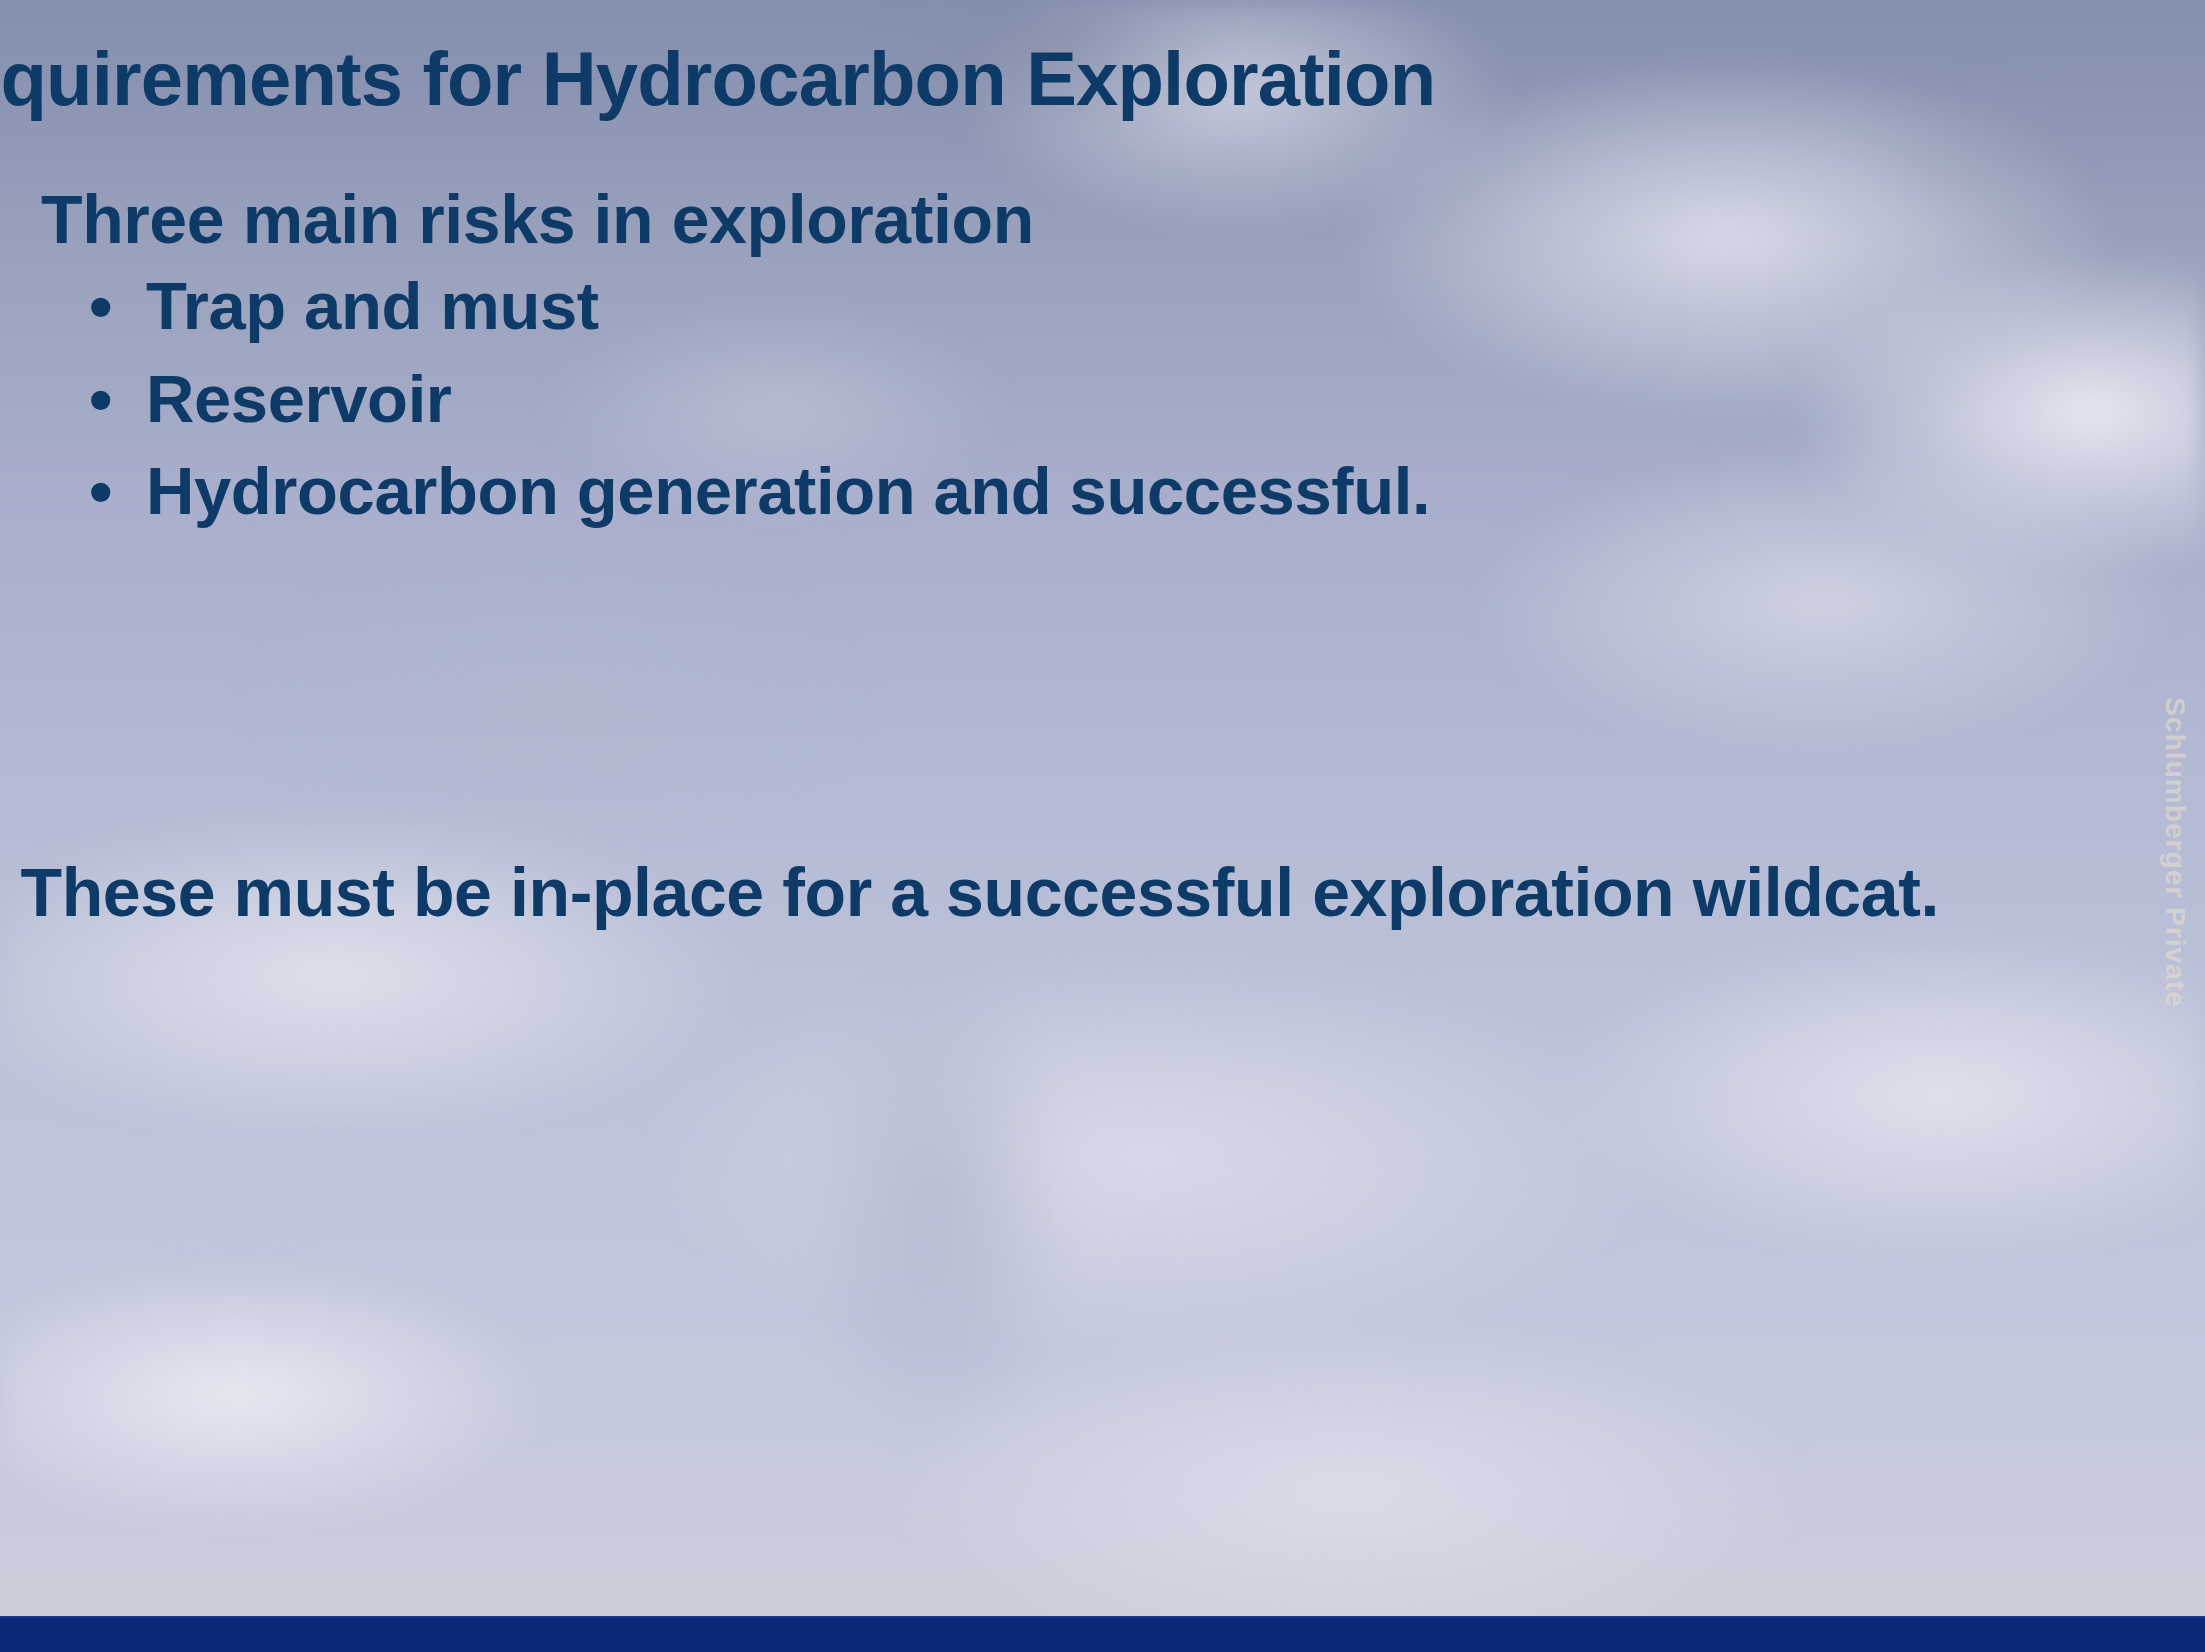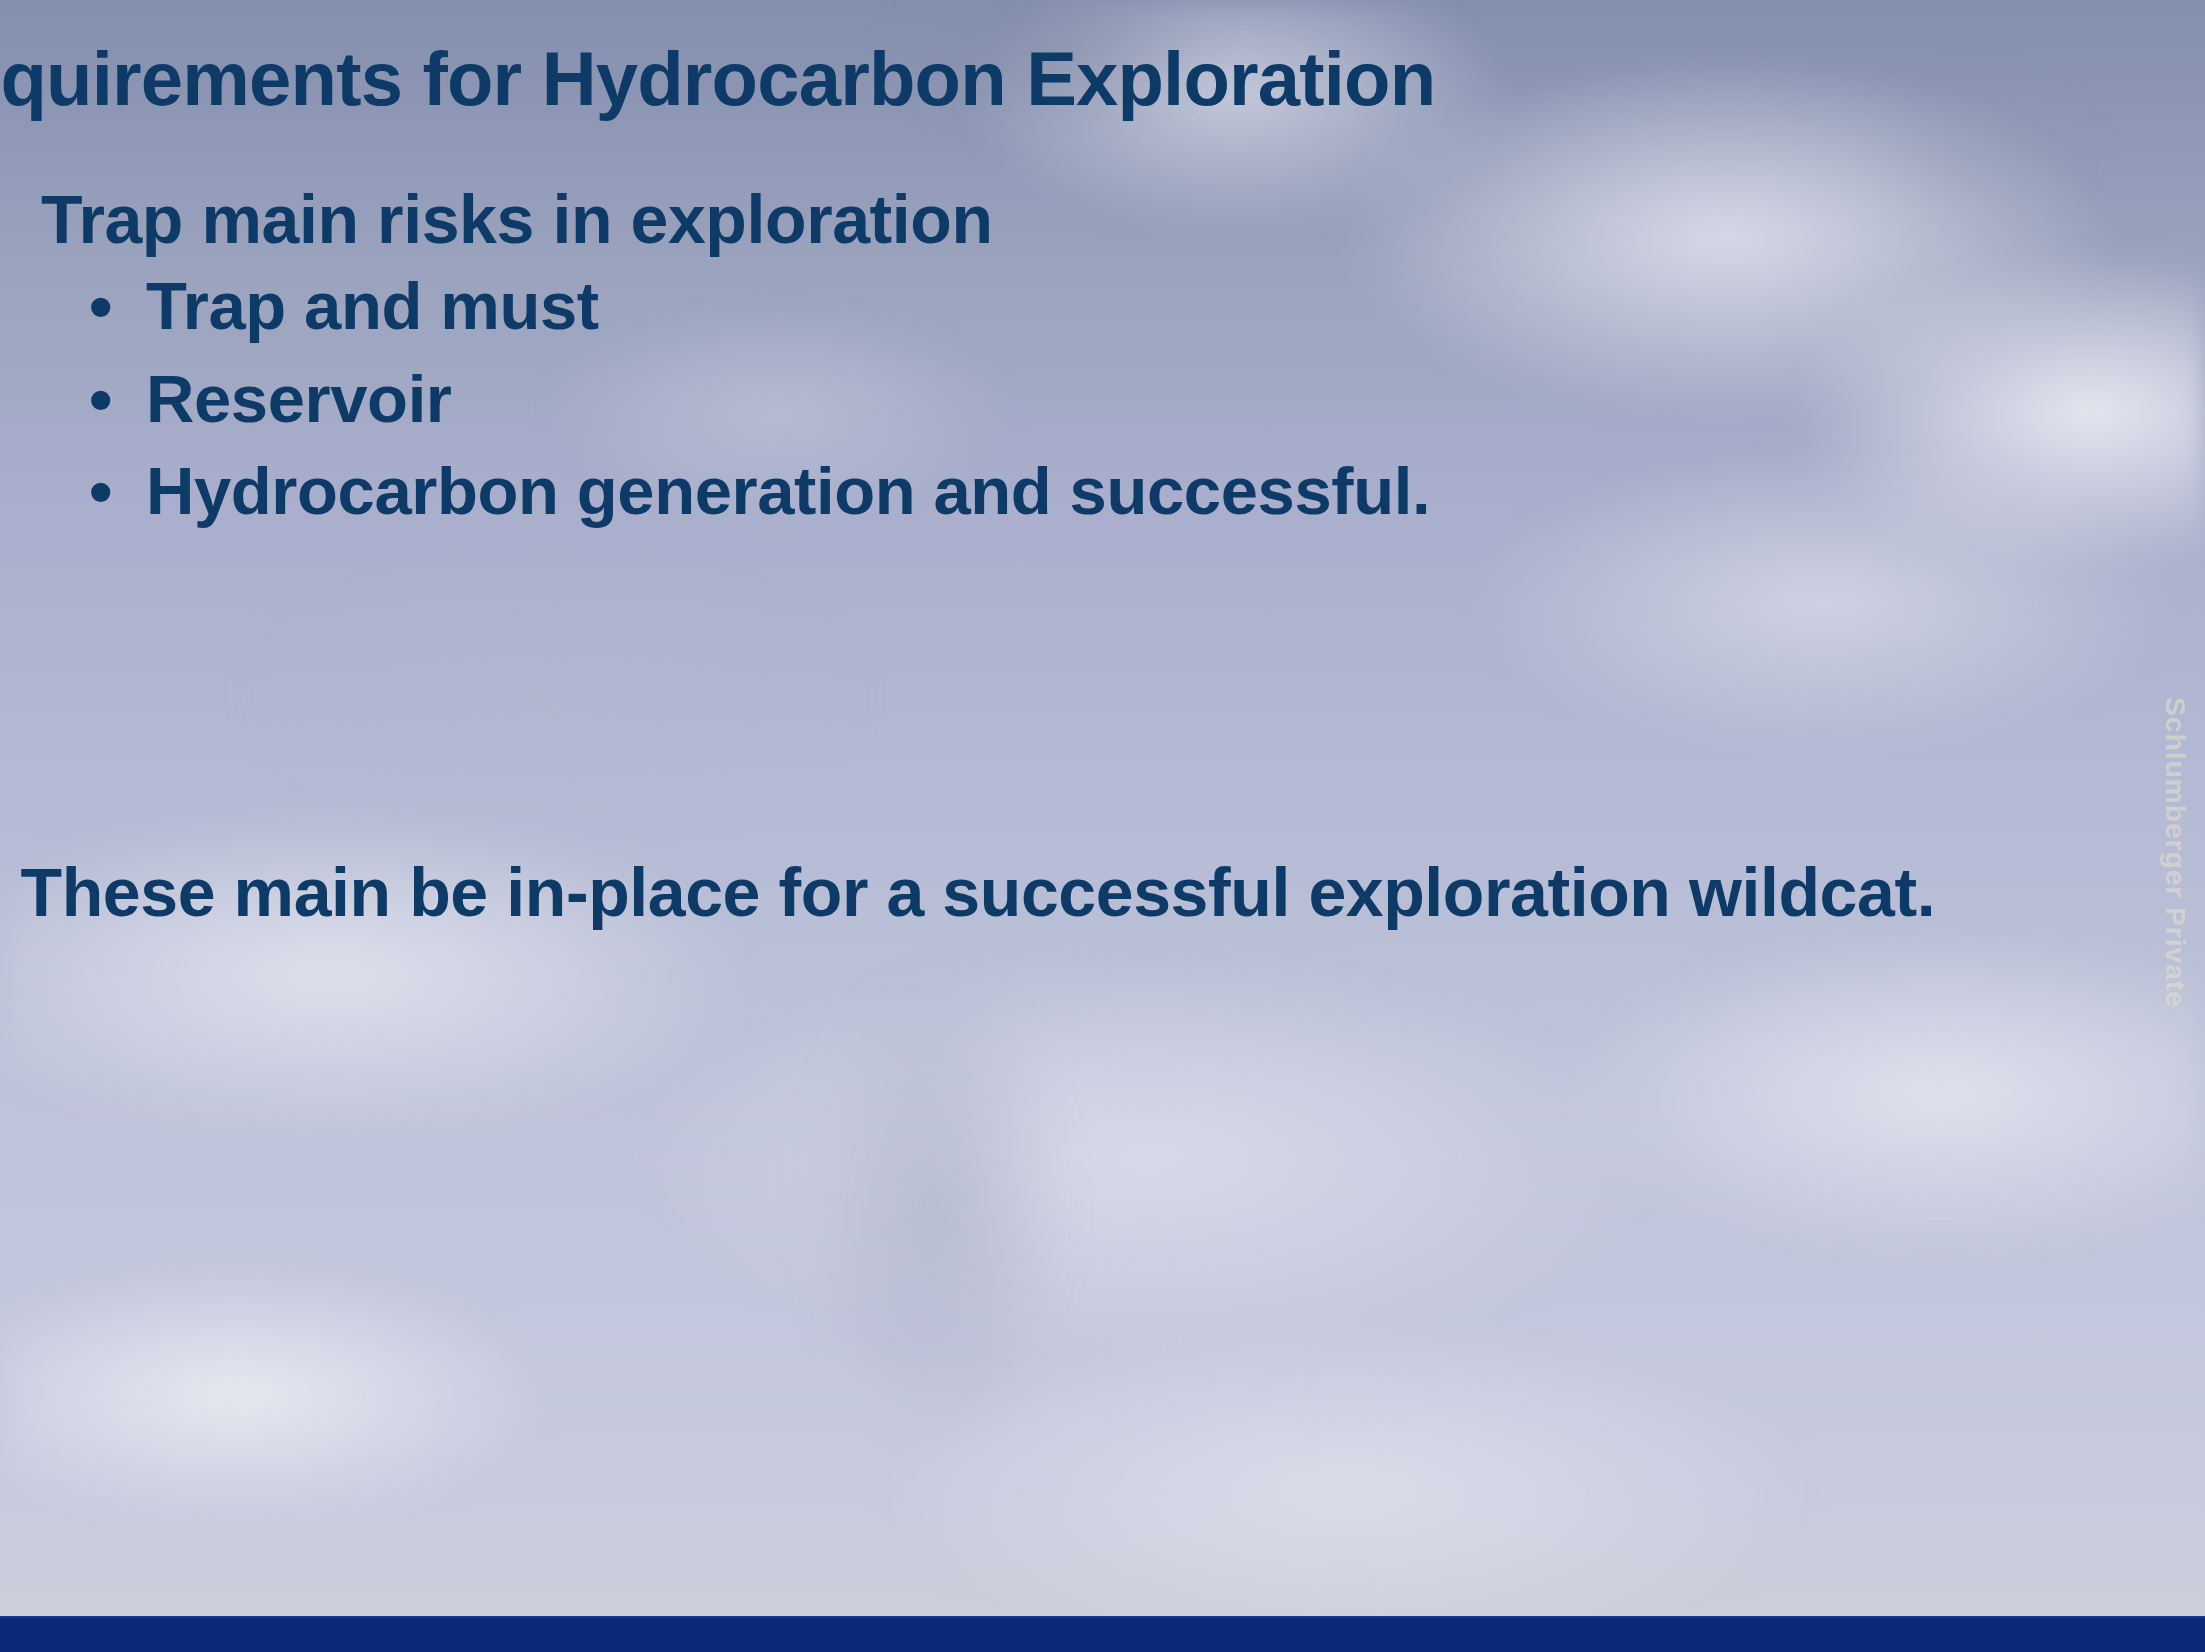--- a/index.html
+++ b/index.html
@@ -182,21 +182,21 @@
   <div class="bg-clouds-c"></div>
 
   <div class="watermark">Schlumberger Private</div>
 
   <div class="content">
 
     <div class="slide-title">equirements for Hydrocarbon Exploration</div>
 
     <div class="body-block">
 
-      <div class="lvl1">Trap main risks in exploration</div>
+      <div class="lvl1">Three main risks in exploration</div>
 
       <div class="bullets">
 
         <div class="bullet-row">
           <span class="bullet-mark">•</span>
           <span class="bullet-text">Trap and must</span>
         </div>
 
         <div class="bullet-row">
           <span class="bullet-mark">•</span>
@@ -205,20 +205,20 @@
 
         <div class="bullet-row">
           <span class="bullet-mark">•</span>
           <span class="bullet-text">Hydrocarbon generation and successful.</span>
         </div>
 
       </div>
 
     </div>
 
-    <div class="closing">These main be in-place for a successful exploration wildcat.</div>
+    <div class="closing">These must be in-place for a successful exploration wildcat.</div>
 
   </div>
 
   <div class="bottom-bar"></div>
 
 </div>
 
 
 </body></html>

